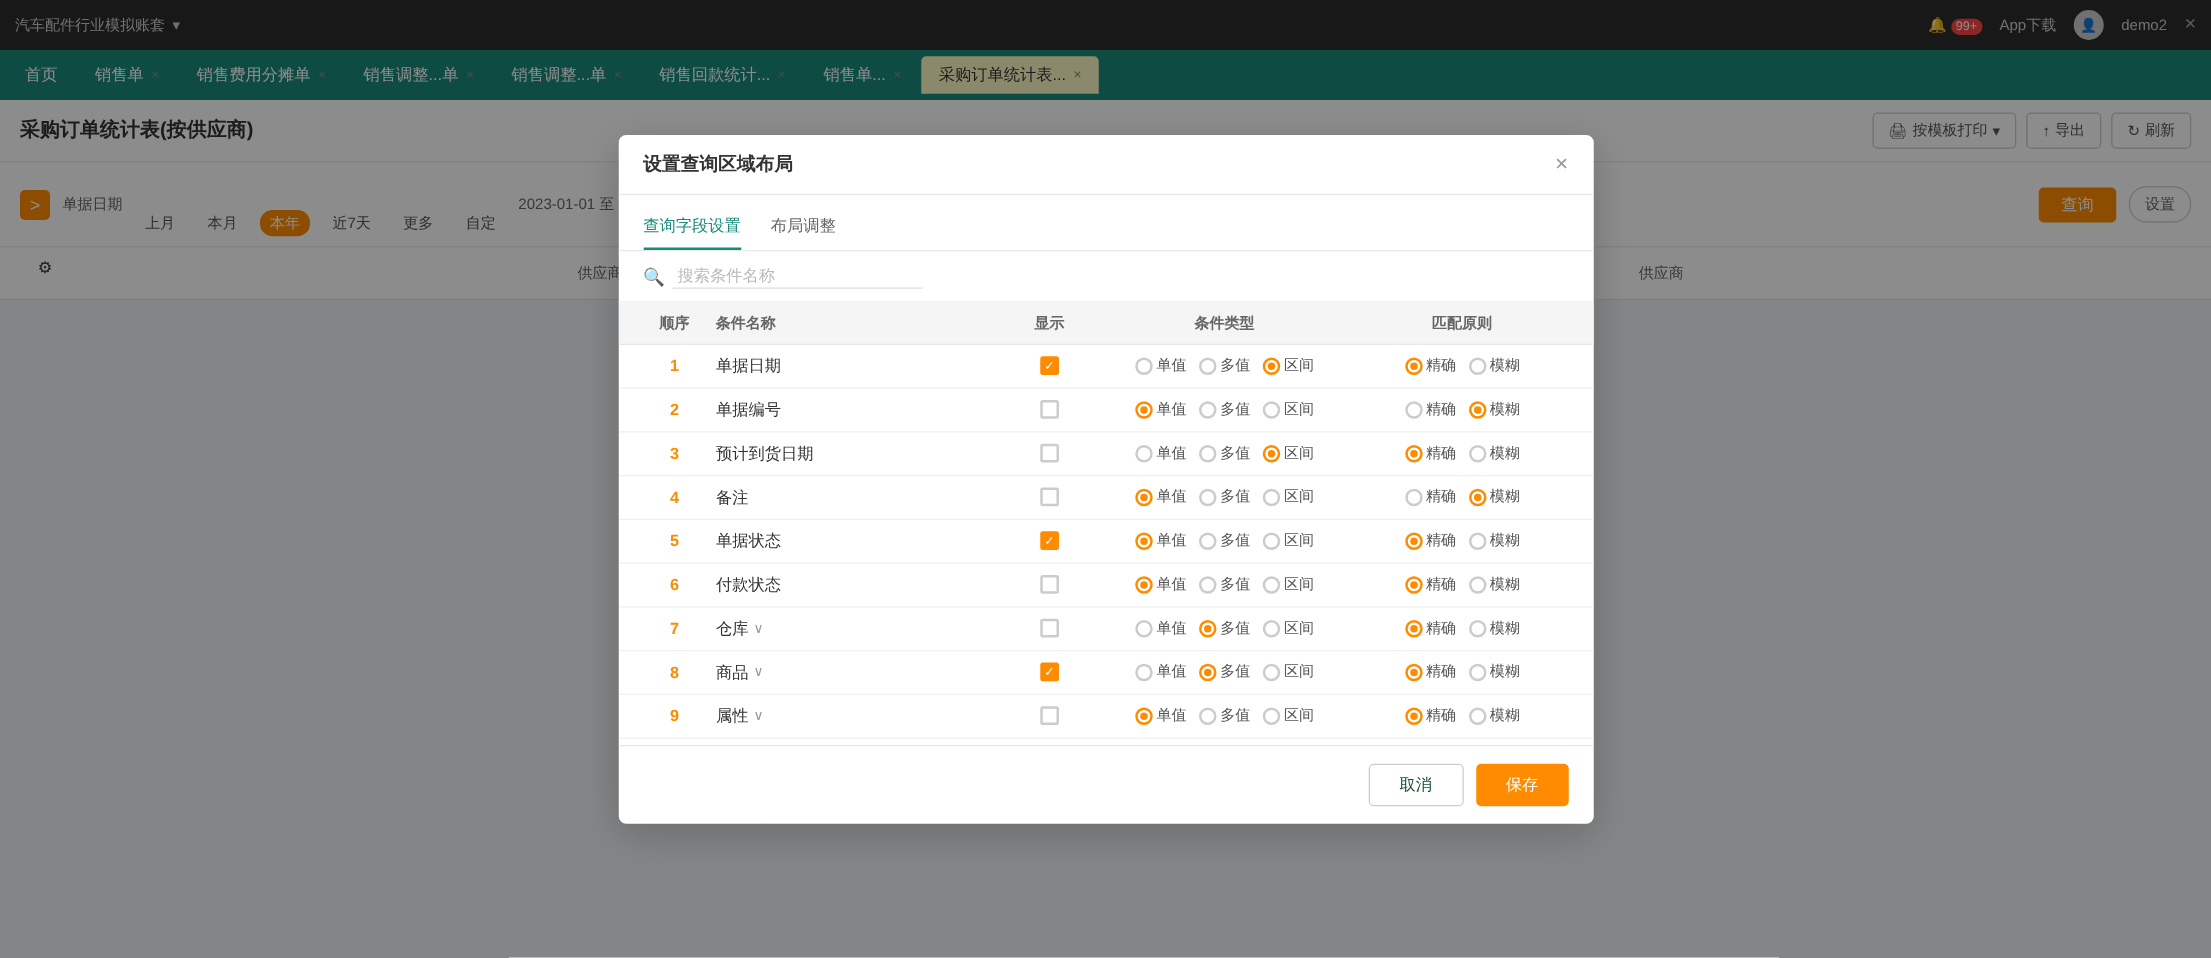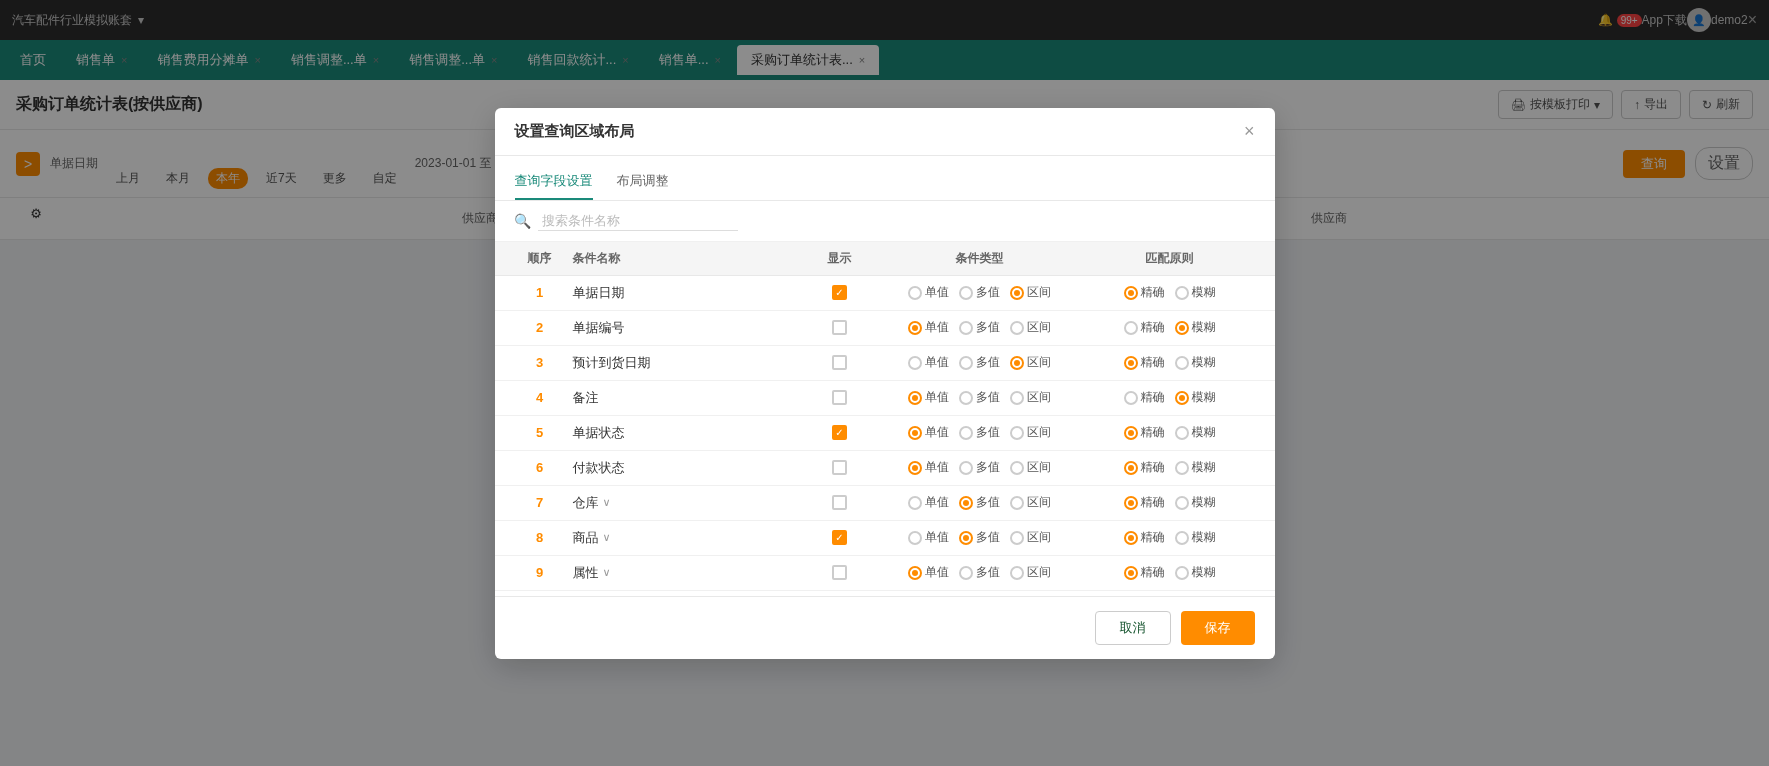--- a/index.html
+++ b/index.html
@@ -9,21 +9,21 @@
     .top-bar {
       background: #2d2d2d;
       height: 40px;
       display: flex;
       align-items: center;
       justify-content: space-between;
       padding: 0 12px;
       color: #ccc;
     }
     .top-bar-left { font-size: 12px; display: flex; align-items: center; gap: 6px; }
-    .top-bar-right { display: flex; align-items: center; font-size: 12px; }
+    .top-bar-right { display: flex; align-items: center; gap: 14px; font-size: 12px; }
     .notification-badge {
       background: #ff4444;
       color: white;
       border-radius: 8px;
       padding: 1px 4px;
       font-size: 10px;
     }
     .close-x { cursor: pointer; font-size: 16px; color: #aaa; }
 
     
@@ -38,21 +38,21 @@
     .tab-item {
       padding: 6px 14px;
       color: #fff;
       font-size: 13px;
       cursor: pointer;
       border-radius: 4px 4px 0 0;
       display: flex;
       align-items: center;
       gap: 4px;
     }
-    .tab-item.active { background: #ffffff; color: #333; justify-content: flex-end; }
+    .tab-item.active { background: #fef9c3; color: #333; justify-content: flex-end; }
     .tab-close { font-size: 11px; color: #888; margin-left: 2px; }
 
     
     .page-header {
       background: #fff;
       padding: 10px 16px;
       display: flex;
       align-items: center;
       justify-content: space-between;
       border-bottom: 1px solid #e8e8e8;
@@ -114,21 +114,21 @@
       font-size: 13px;
       margin-left: auto;
     }
     .btn-set {
       background: #fff;
       color: #666;
       border: 1px solid #ccc;
       padding: 5px 12px;
       border-radius: 14px;
       cursor: pointer;
-      font-size: 16px;
+      font-size: 12px;
     }
 
     
     .content-area {
       padding: 0;
       background: #f0f2f5;
       min-height: 400px;
     }
 
     

